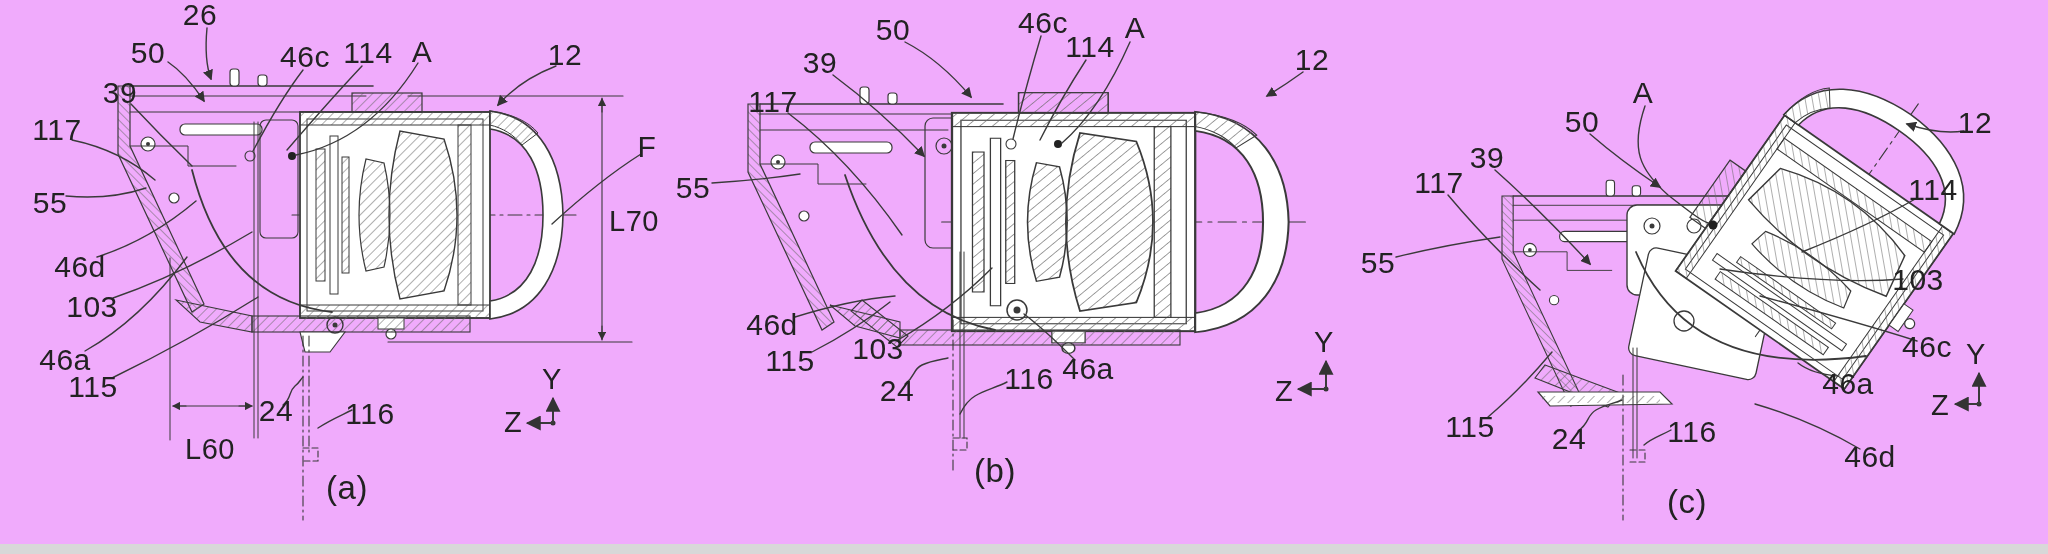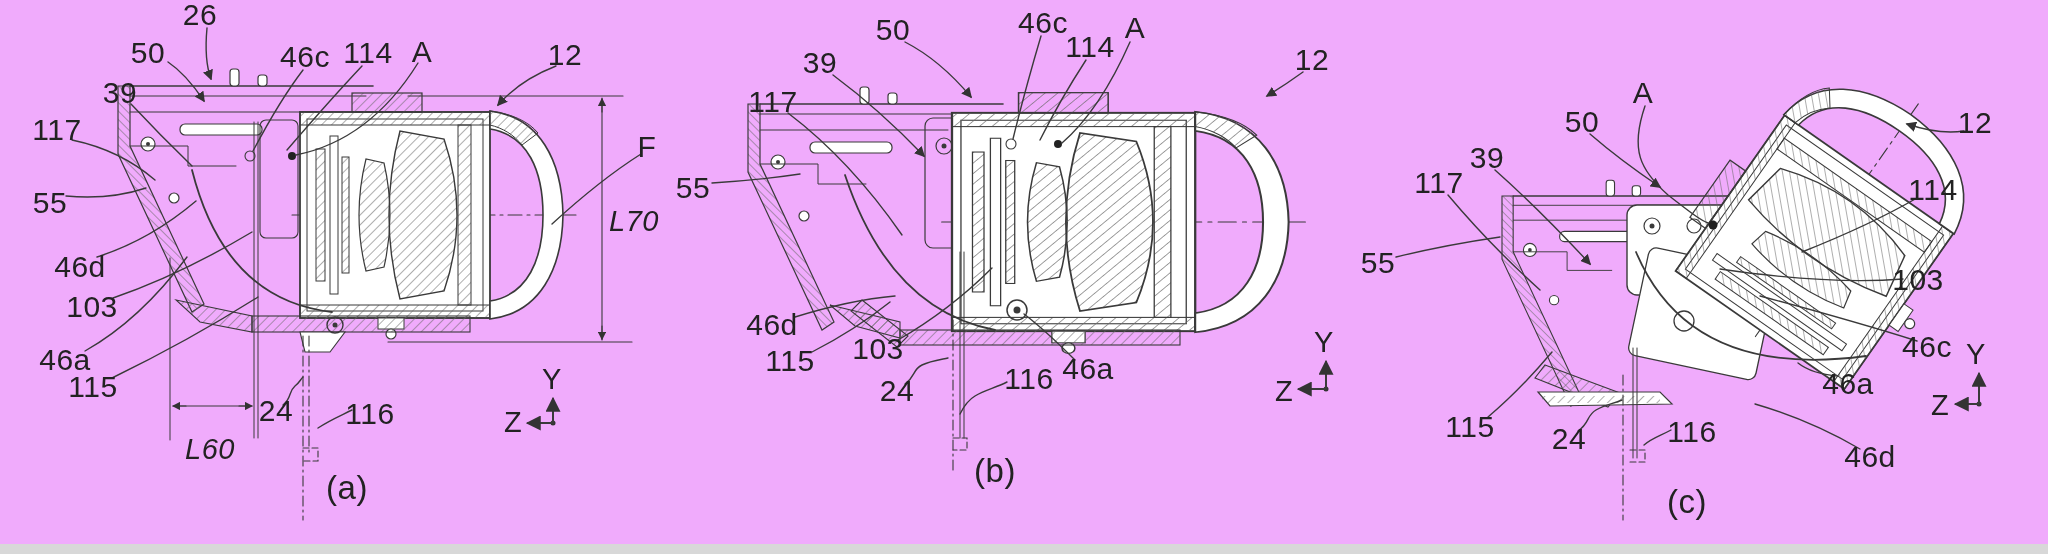--- a/index.html
+++ b/index.html
@@ -7,21 +7,21 @@
     position:relative; width:2048px; height:554px; background:#f0abfc;
     overflow:hidden; font-family:"Liberation Sans", sans-serif;
   }
   .stage svg { position:absolute; left:0; top:0; }
   .lbl {
     position:absolute; transform:translate(-50%,-50%);
     font-size:30px; color:#222222; letter-spacing:0.5px; white-space:nowrap;
     font-family:"Liberation Sans", sans-serif;
   }
   .cap { font-size:33px; }
-  .dim { font-size:29px;font-style:italic; }
+  .dim { font-size:29px; }
   .axis { font-size:29px; }
   .bottom-bar {
     position:absolute; left:0; bottom:0; width:2048px; height:10px;
     background:#d8d8d8;
   }
 </style>
 </head>
 <body>
 
 <div class="stage">

